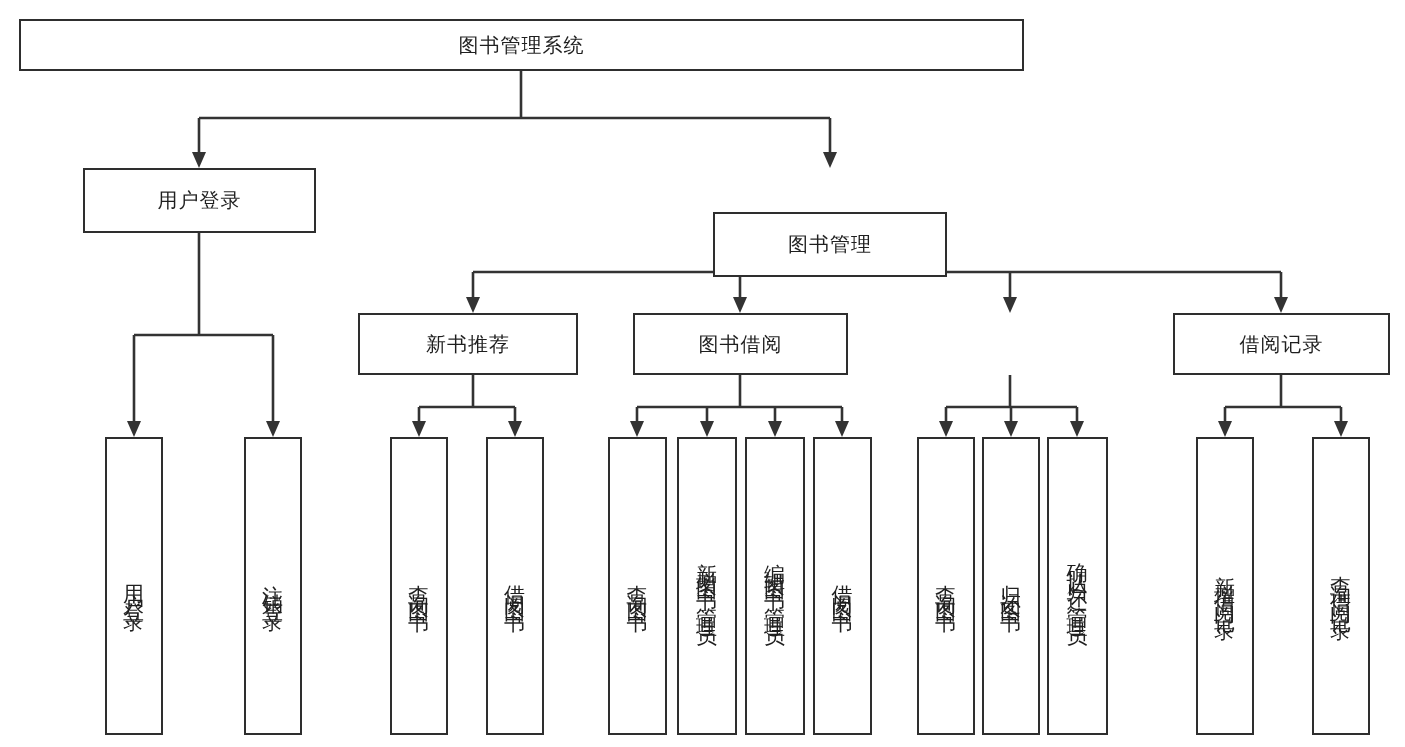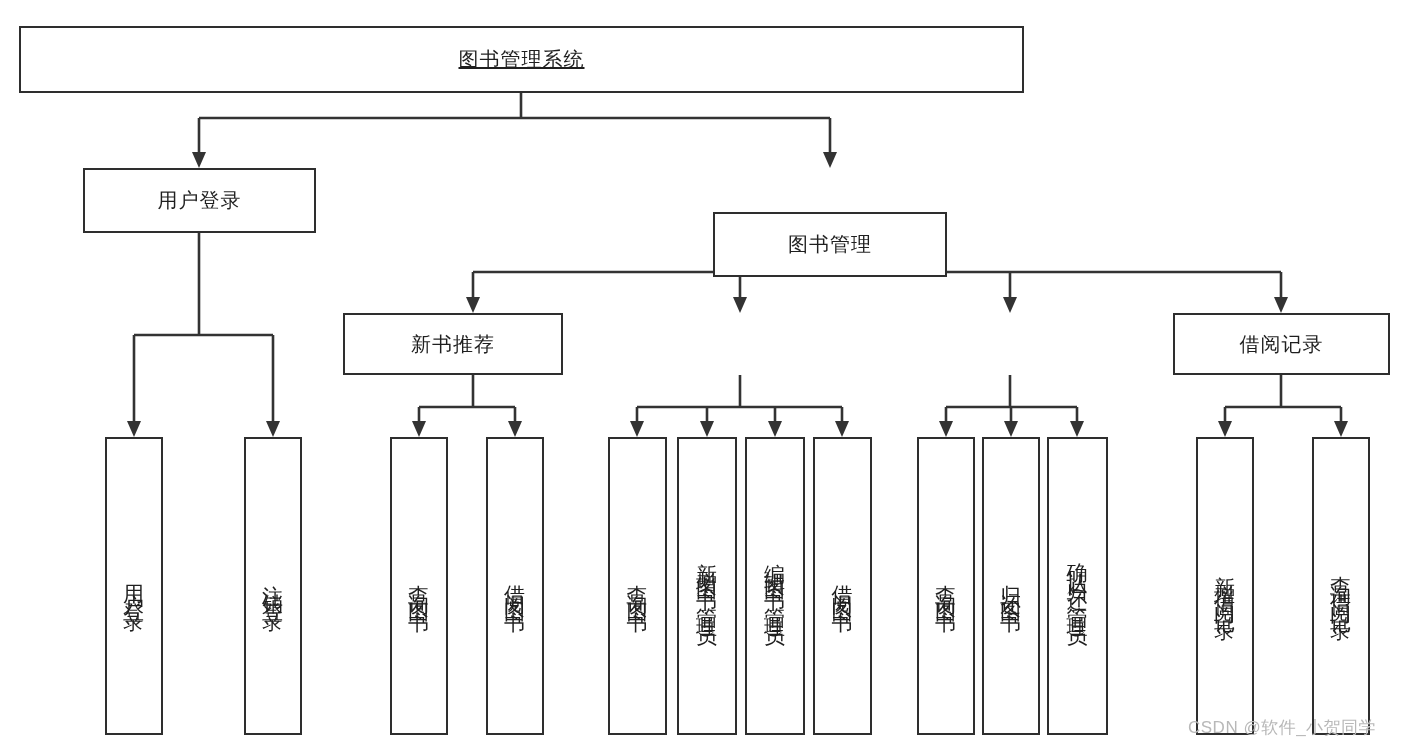--- a/index.html
+++ b/index.html
@@ -95,33 +95,36 @@
     <path class="cline" d="M1010 375 V407 M946 407 H1077 M946 407 V423 M1011 407 V423 M1077 407 V423"></path>
     <polygon class="carrow" points="939,421 953,421 946,437"></polygon>
     <polygon class="carrow" points="1004,421 1018,421 1011,437"></polygon>
     <polygon class="carrow" points="1070,421 1084,421 1077,437"></polygon>
 
     <path class="cline" d="M1281 375 V407 M1225 407 H1341 M1225 407 V423 M1341 407 V423"></path>
     <polygon class="carrow" points="1218,421 1232,421 1225,437"></polygon>
     <polygon class="carrow" points="1334,421 1348,421 1341,437"></polygon>
   </svg>
 
-  <div class="hbox" style="left:19px; top:26px; width:1005px; height:67px;text-decoration:underline;">
+  <div class="hbox" style="left:19px; top:19px; width:1005px; height:52px;">
     <span>图书管理系统</span>
   </div>
 
   <div class="hbox" style="left:83px; top:168px; width:233px; height:65px;">
     <span>用户登录</span>
   </div>
   <div class="hbox" style="left:713px; top:168px; width:234px; height:65px;margin-top:44px;">
     <span>图书管理</span>
   </div>
 
-  <div class="hbox" style="left:343px; top:313px; width:220px; height:62px;">
+  <div class="hbox" style="left:358px; top:313px; width:220px; height:62px;">
     <span>新书推荐</span>
+  </div>
+  <div class="hbox" style="left:633px; top:313px; width:215px; height:62px;">
+    <span>图书借阅</span>
   </div>
   <div class="hbox" style="left:1173px; top:313px; width:217px; height:62px;">
     <span>借阅记录</span>
   </div>
 
   <div class="vbox" style="left:105px; top:437px; width:58px; height:298px;">
     <span class="vtext">用户登录</span>
   </div>
   <div class="vbox" style="left:244px; top:437px; width:58px; height:298px;">
     <span class="vtext">注销登录</span>
@@ -157,15 +160,14 @@
     <span class="vtext">确认归还（管理员）</span>
   </div>
 
   <div class="vbox" style="left:1196px; top:437px; width:58px; height:298px;">
     <span class="vtext">新增借阅记录</span>
   </div>
   <div class="vbox" style="left:1312px; top:437px; width:58px; height:298px;">
     <span class="vtext">查询借阅记录</span>
   </div>
 
-  <div class="watermark">CSDN @软件_小贺同学</div>
 
 </div>
 
 </body></html>

